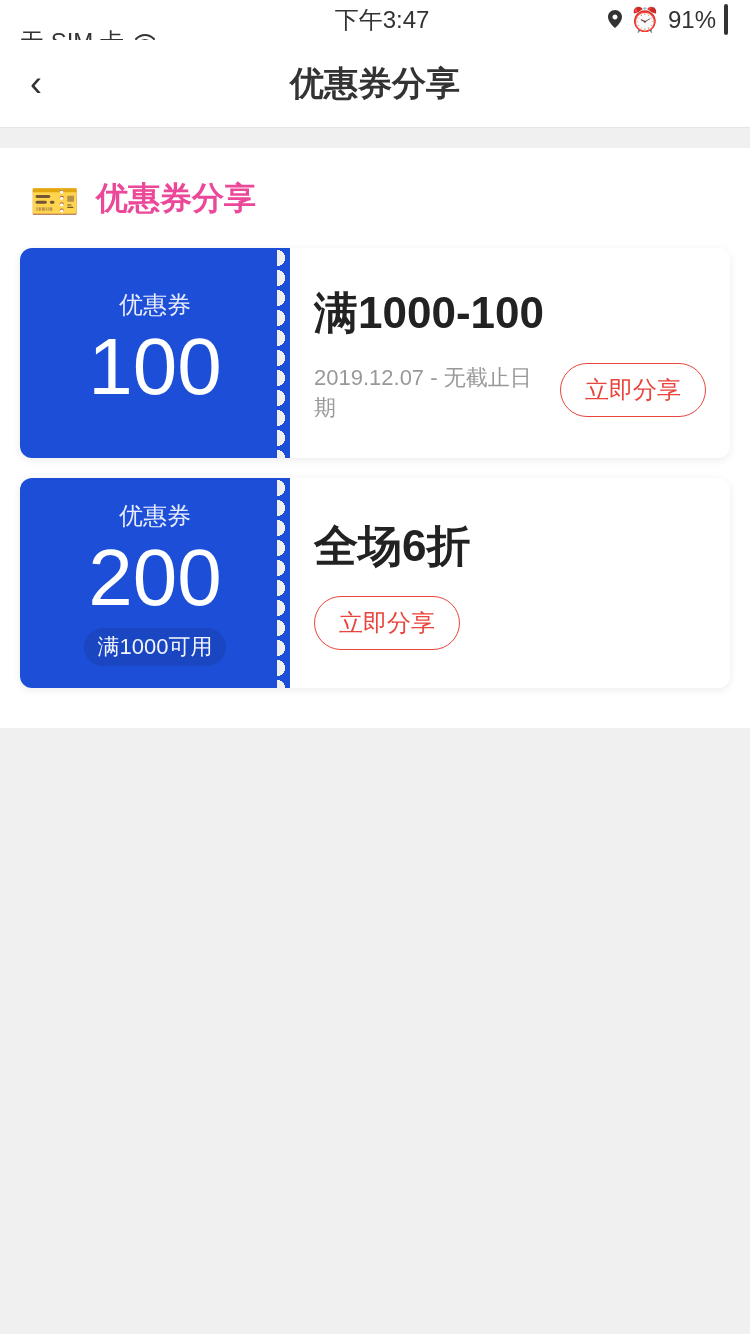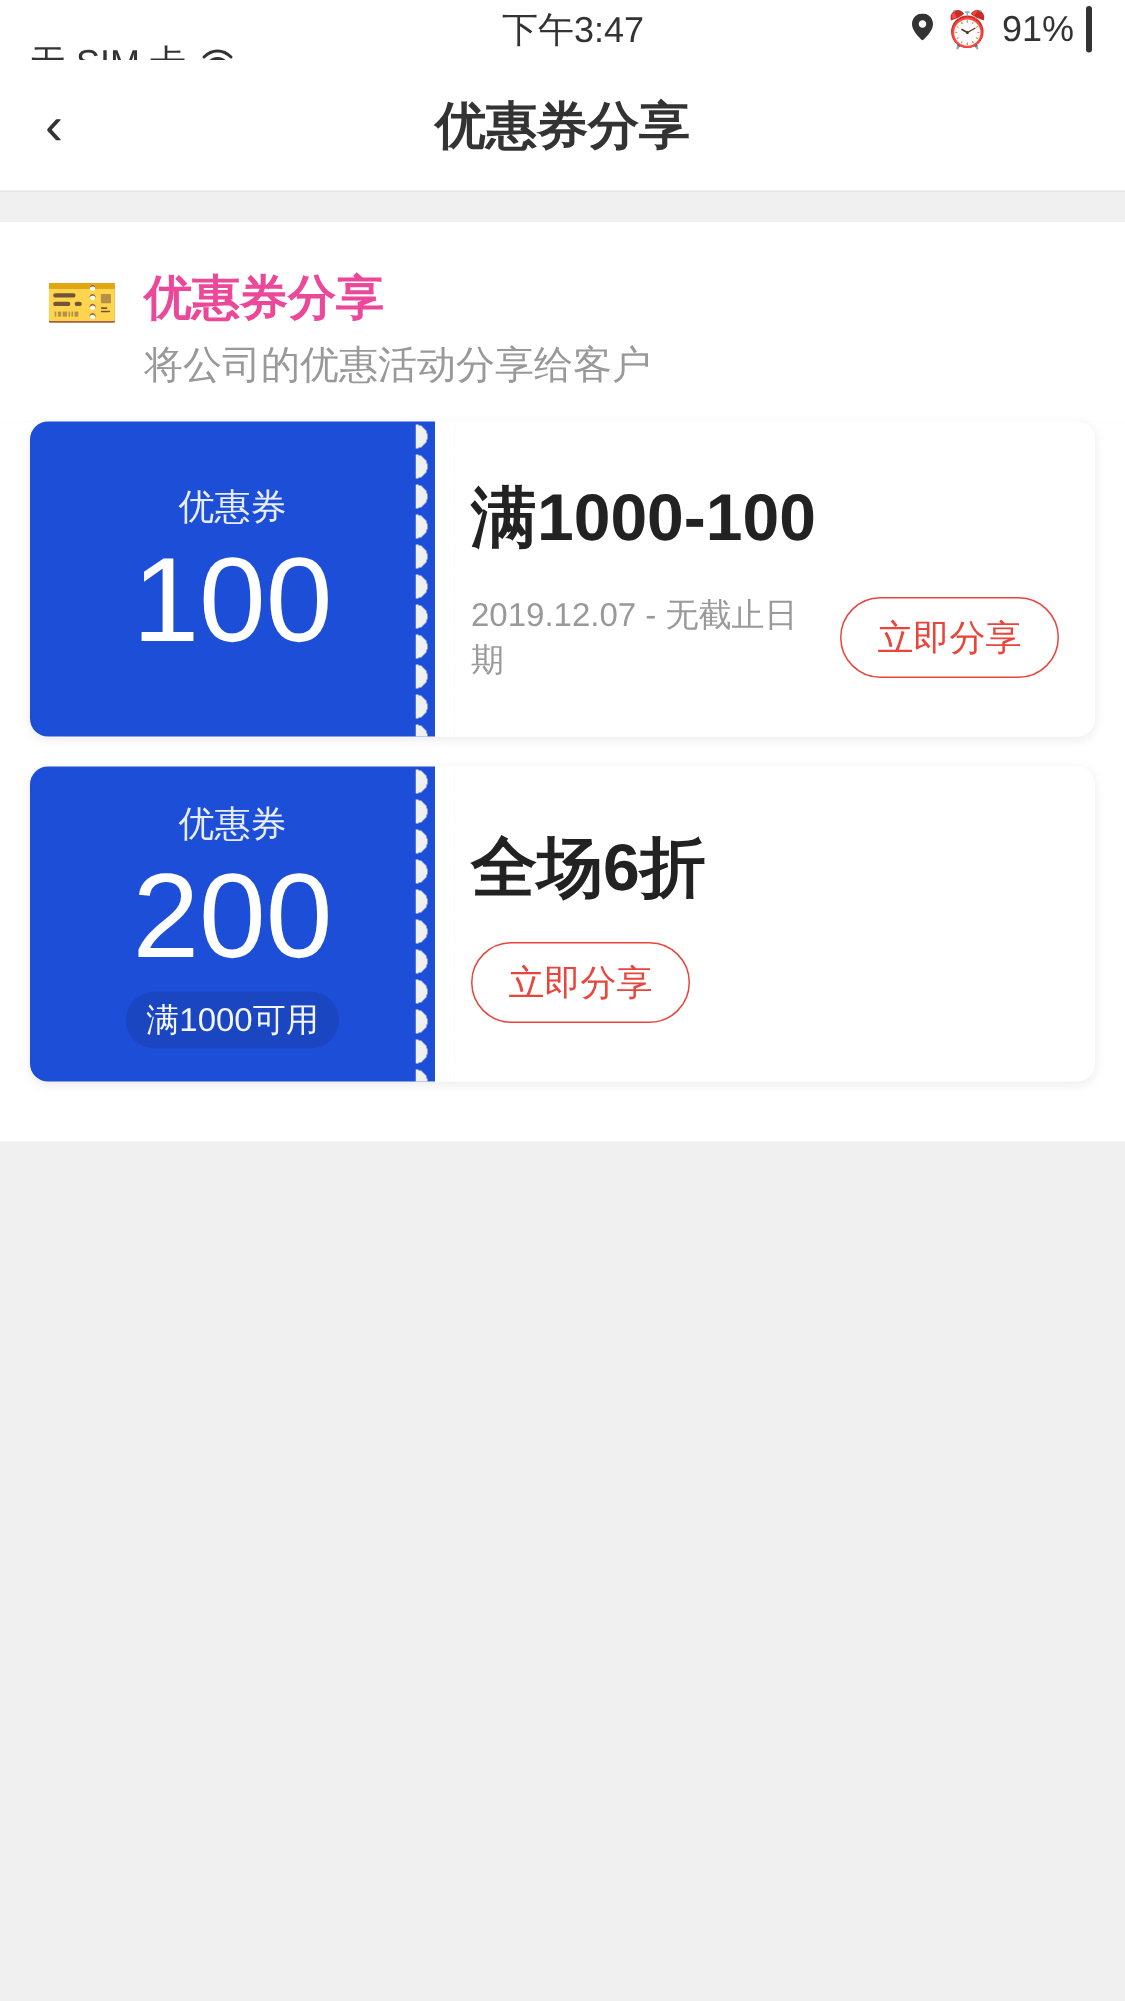--- a/index.html
+++ b/index.html
@@ -203,21 +203,21 @@
 
     .coupon-name {
       font-size: 44px;
       font-weight: 700;
       color: #222;
       margin-bottom: 20px;
     }
 
     .coupon-meta {
       display: flex;
-      align-items: center;
+      align-items: flex-start;
       justify-content: space-between;
       gap: 10px;
     }
 
     .coupon-date {
       font-size: 22px;
       color: #999;
       flex: 1;
     }
 
@@ -277,21 +277,20 @@
   </div>
   <span class="nav-title">优惠券分享</span>
 </div>
 
 <div class="section-divider"></div>
 
 <div class="section-header">
   <span class="section-icon">🎫</span>
   <div class="section-text-group">
     <span class="section-title">优惠券分享</span>
-    <span class="section-subtitle">将公司的优惠活动分享给客户</span>
   </div>
 </div>
 
 <div class="coupon-list">
 
   <div class="coupon-card">
     <div class="coupon-left">
       <span class="coupon-label">优惠券</span>
       <span class="coupon-amount">100</span>
     </div>

